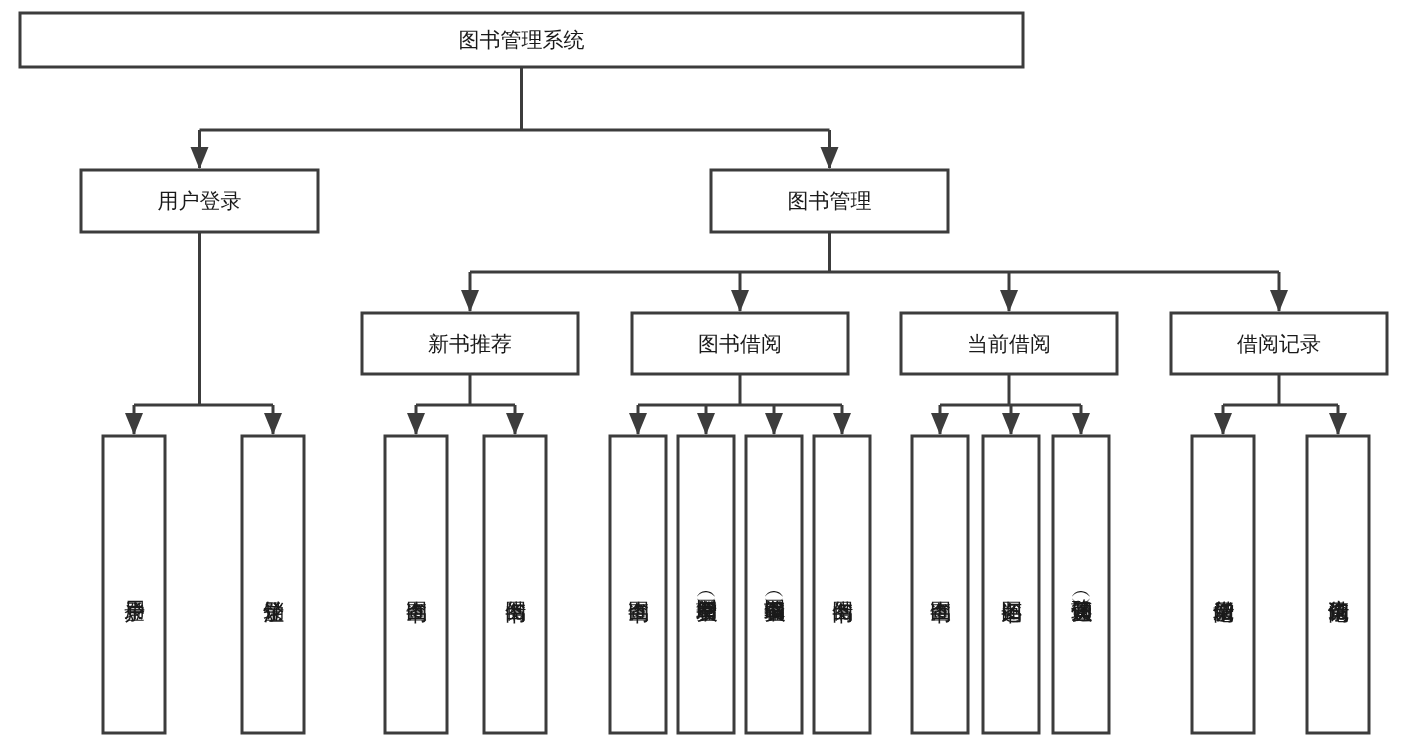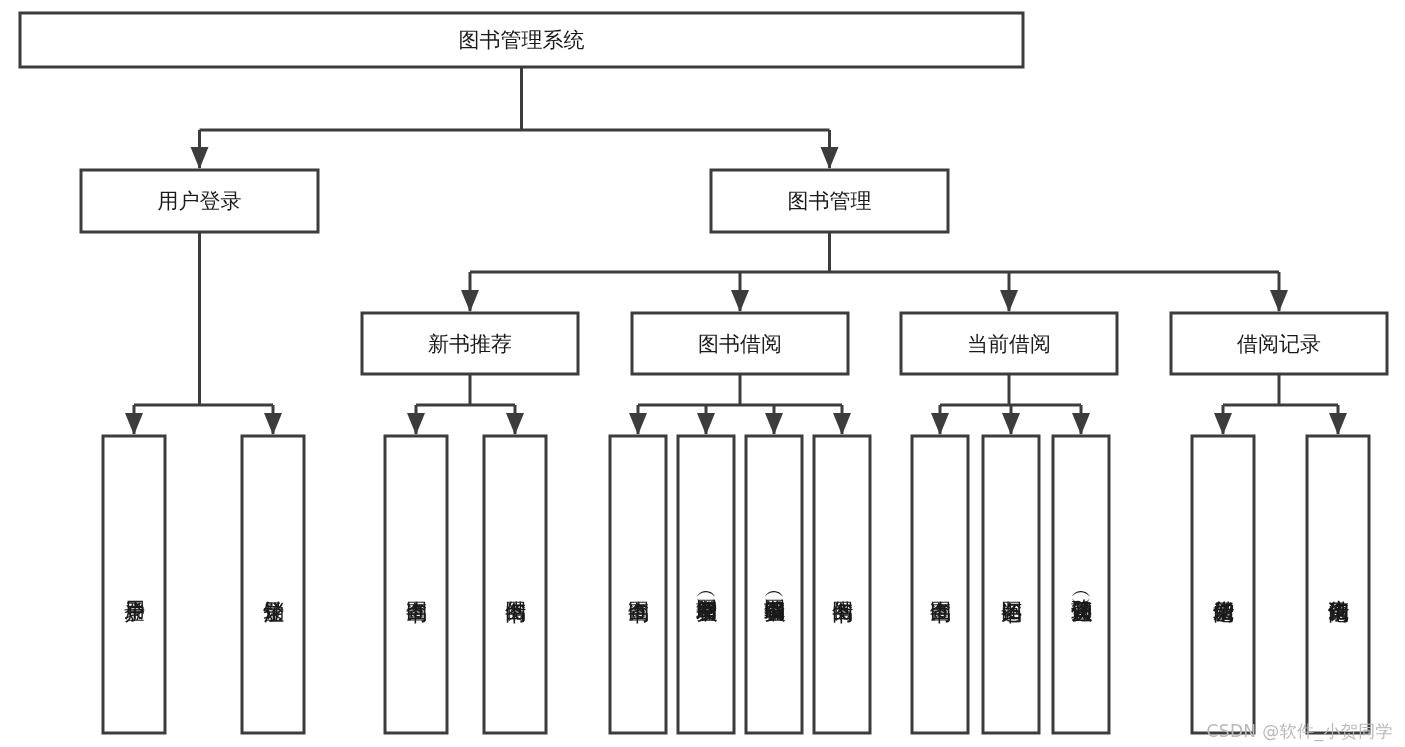--- a/index.html
+++ b/index.html
@@ -247,14 +247,13 @@
         <span class="vert-text">确认归还（管理员）</span>
       </div>
       <div class="vert-box" style="left: 1192px; top: 436px; width: 62px; height: 297px;">
         <span class="vert-text">新增借阅记录</span>
       </div>
       <div class="vert-box" style="left: 1307px; top: 436px; width: 62px; height: 297px;">
         <span class="vert-text">查询借阅记录</span>
       </div>
     </div>
 
-  <div class="watermark">CSDN @软件_小贺同学</div>
 </div>
 
 </body></html>

